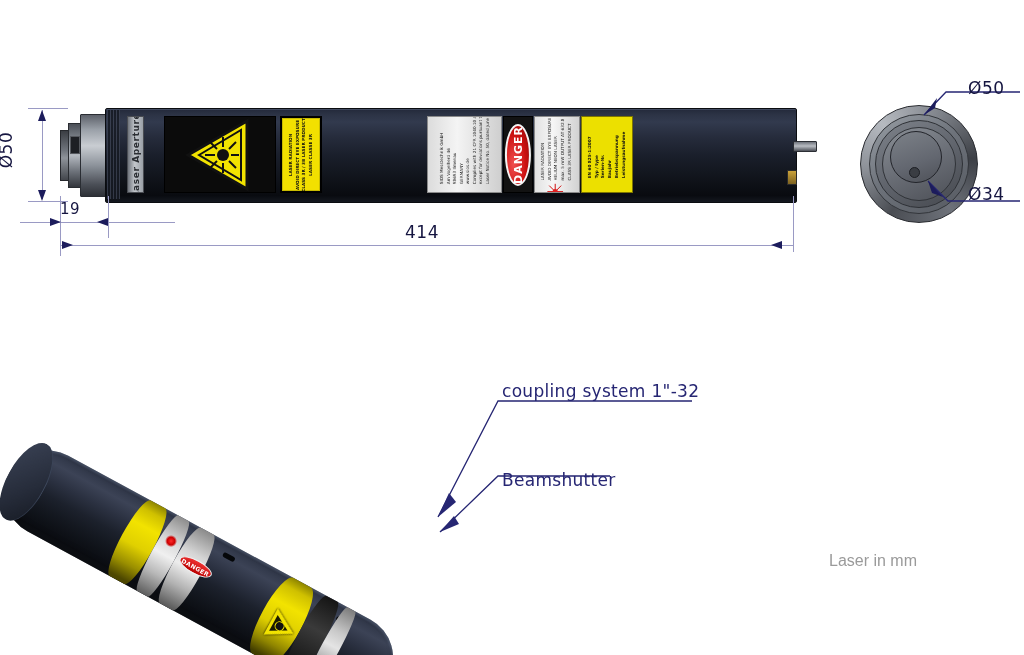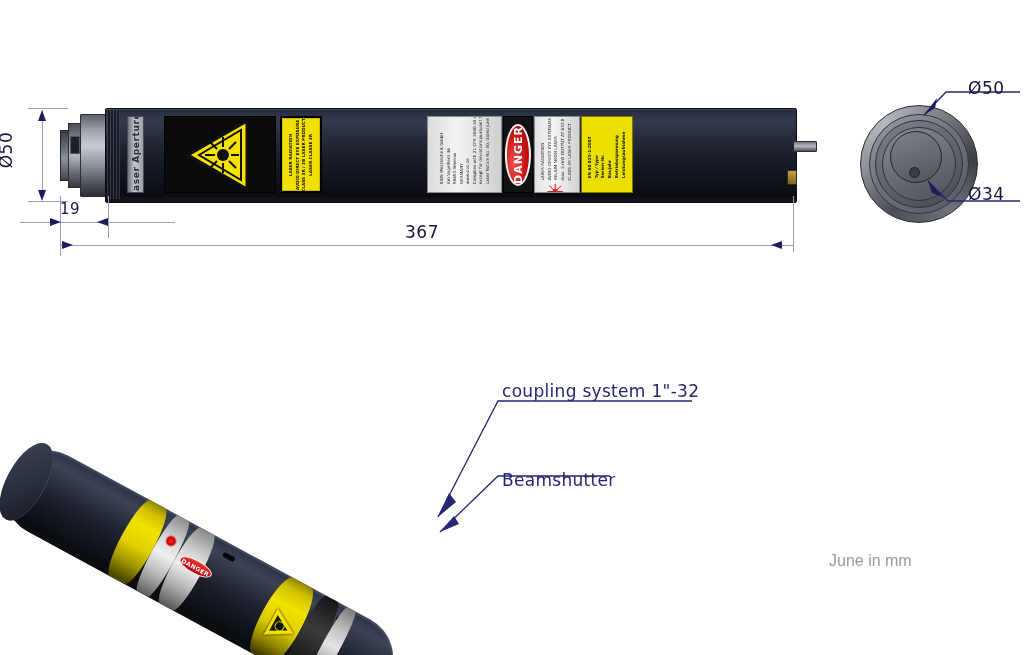--- a/index.html
+++ b/index.html
@@ -347,21 +347,21 @@
   <div class="ext" style="left:108px;top:196px;height:42px;"></div>
   <div class="dline h" style="left:20px;top:222px;width:155px;"></div>
   <div class="arrow right" style="left:50px;top:218px;"></div>
   <div class="arrow left" style="left:97px;top:218px;"></div>
   <div class="dimtext small" style="left:60px;top:200px;">19</div>
 
   <div class="ext" style="left:793px;top:196px;height:56px;"></div>
   <div class="dline h" style="left:60px;top:245px;width:733px;"></div>
   <div class="arrow right" style="left:62px;top:241px;"></div>
   <div class="arrow left" style="left:771px;top:241px;"></div>
-  <div class="dimtext" style="left:405px;top:222px;">367</div>
+  <div class="dimtext" style="left:405px;top:222px;">414</div>
 
   <div id="endview">
     <div class="ring0"></div>
     <div class="ring1"></div>
     <div class="ring2"></div>
     <div class="ring3"></div>
     <div class="innercirc"></div>
     <div class="dot"></div>
   </div>
 
@@ -406,15 +406,15 @@
     <polygon points="18,132 29,108 36,117" fill="#262673"></polygon>
   </svg>
   <div class="calltext" style="left:502px;top:381px;">coupling system 1"-32</div>
 
   <svg style="position:absolute;left:420px;top:460px;width:200px;height:90px;overflow:visible;">
     <path d="M 20 72 L 78 16 L 190 16" class="leader"></path>
     <polygon points="20,72 34,56 39,64" fill="#262673"></polygon>
   </svg>
   <div class="calltext" style="left:502px;top:470px;">Beamshutter</div>
 
-  <div class="note" style="left:829px;top:552px;">June in mm</div>
+  <div class="note" style="left:829px;top:552px;">Laser in mm</div>
 
 </div>
 
 </body></html>

